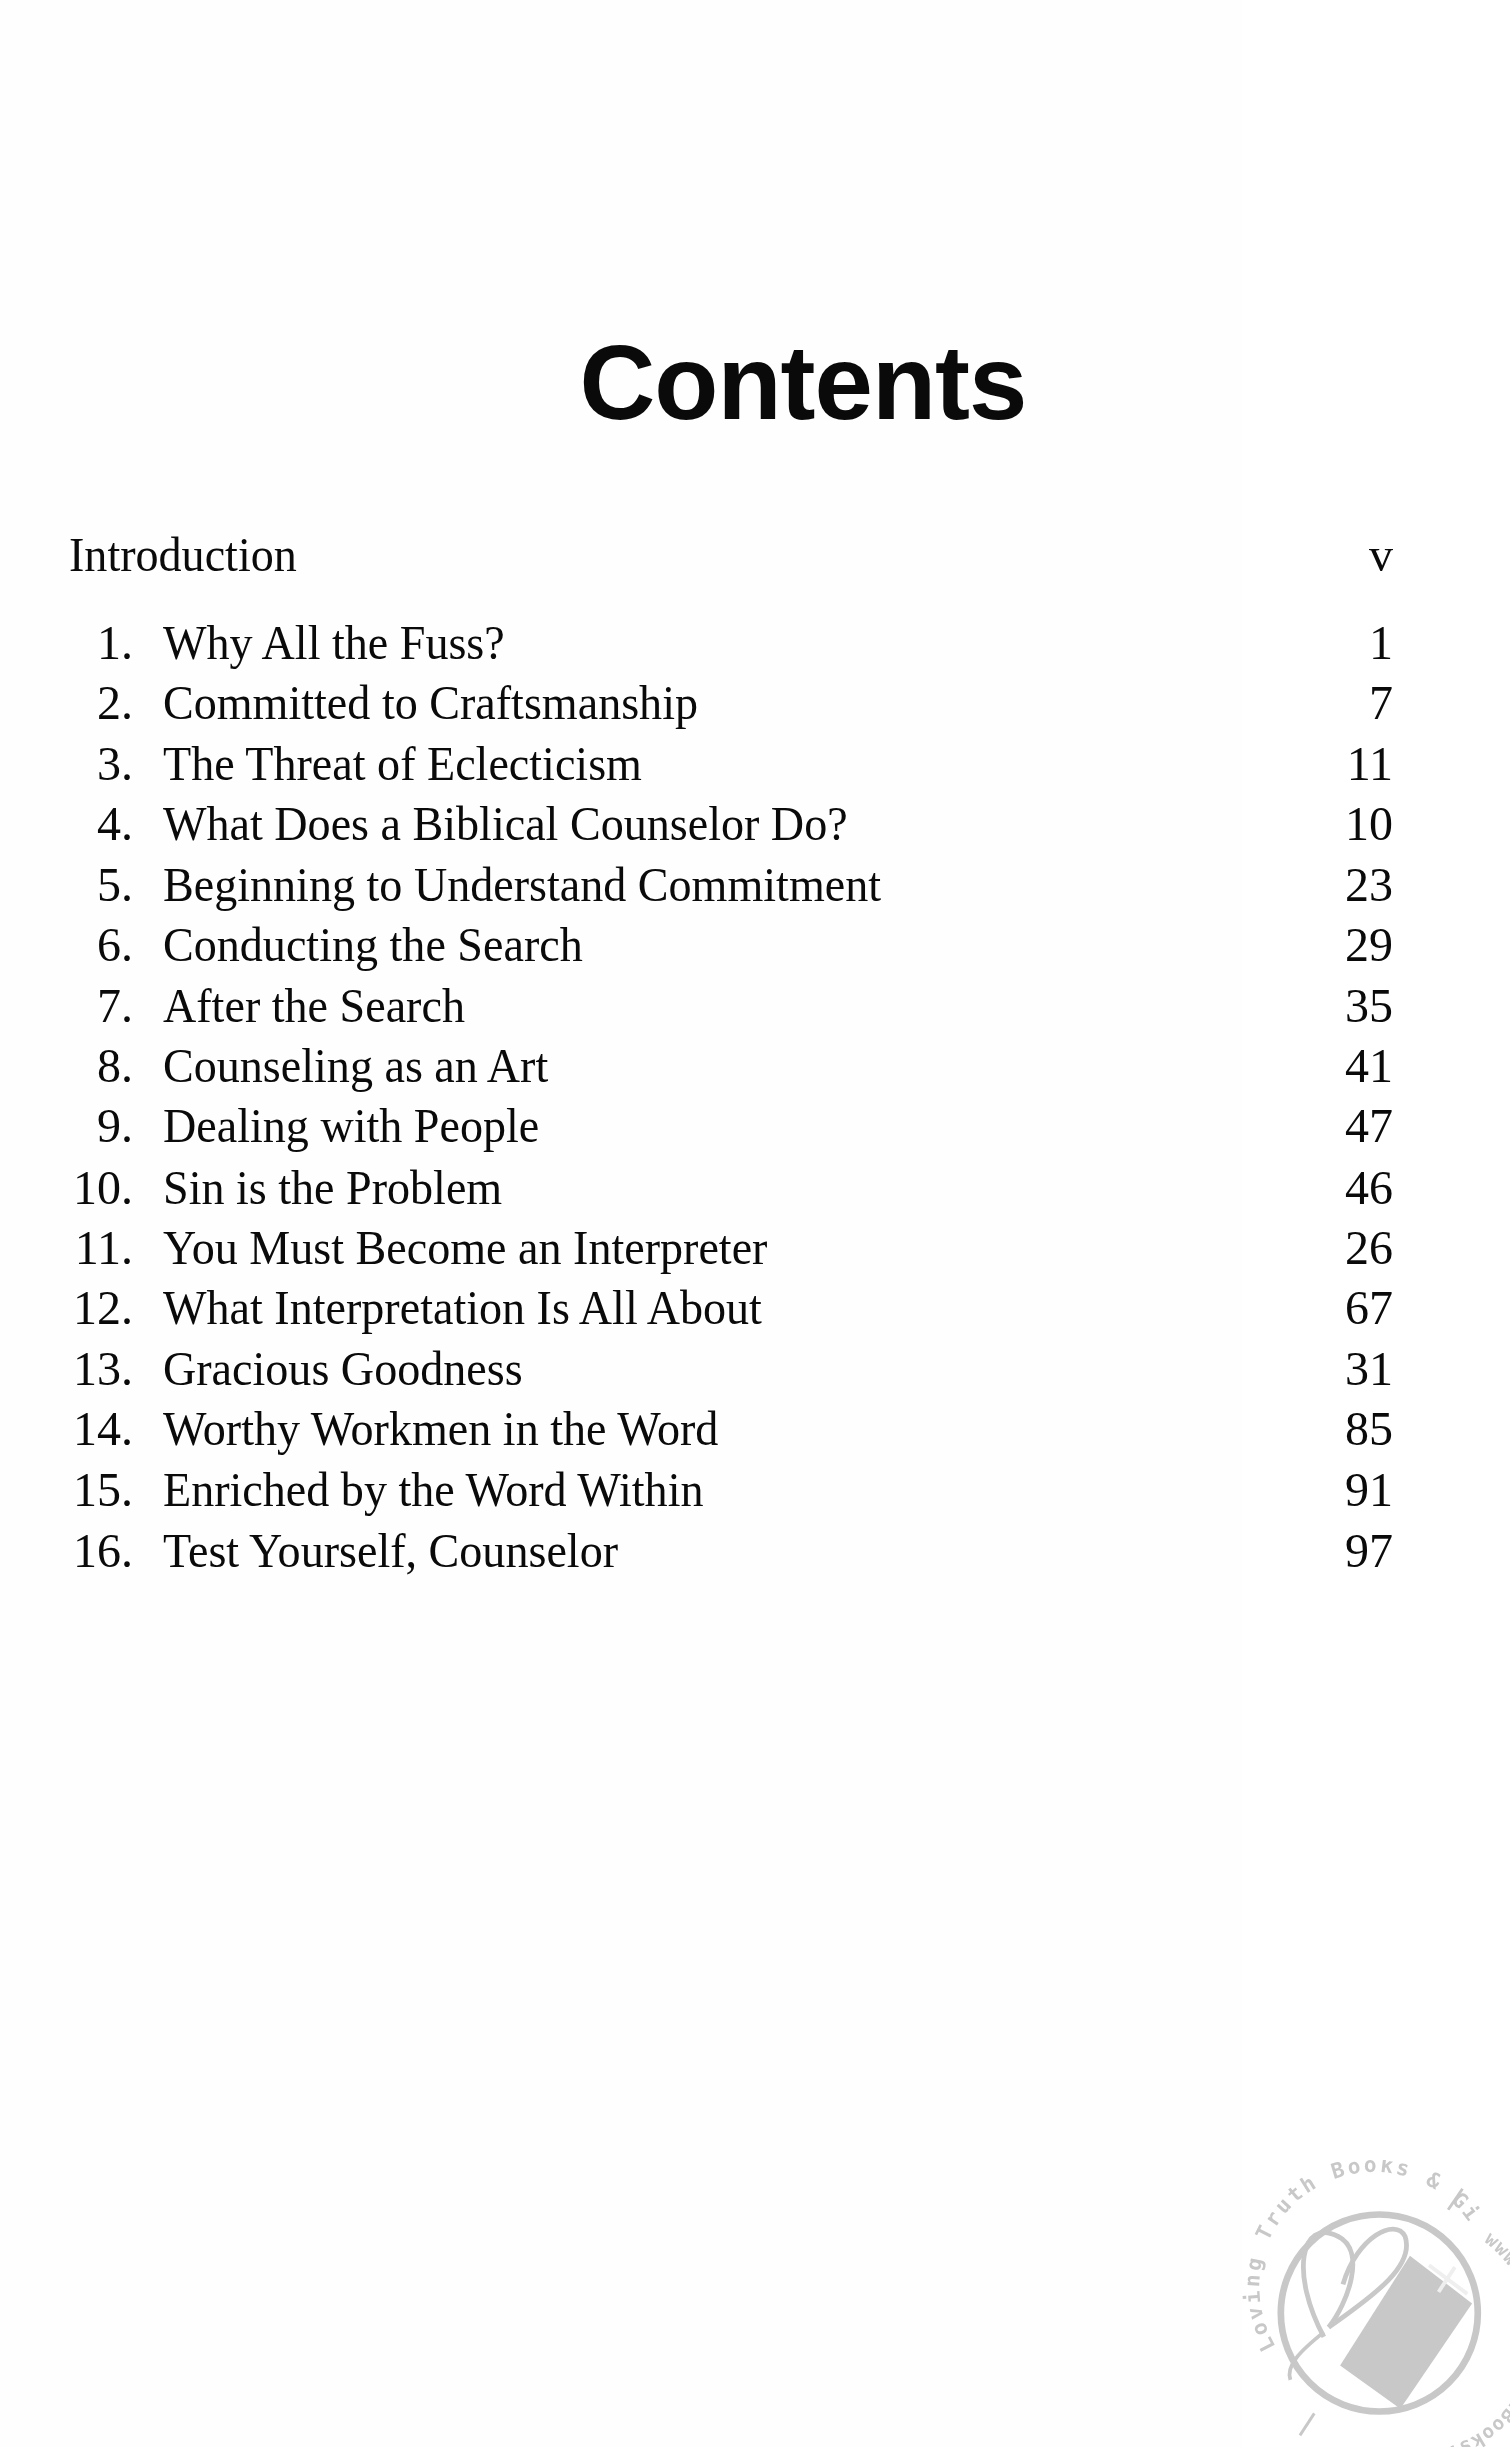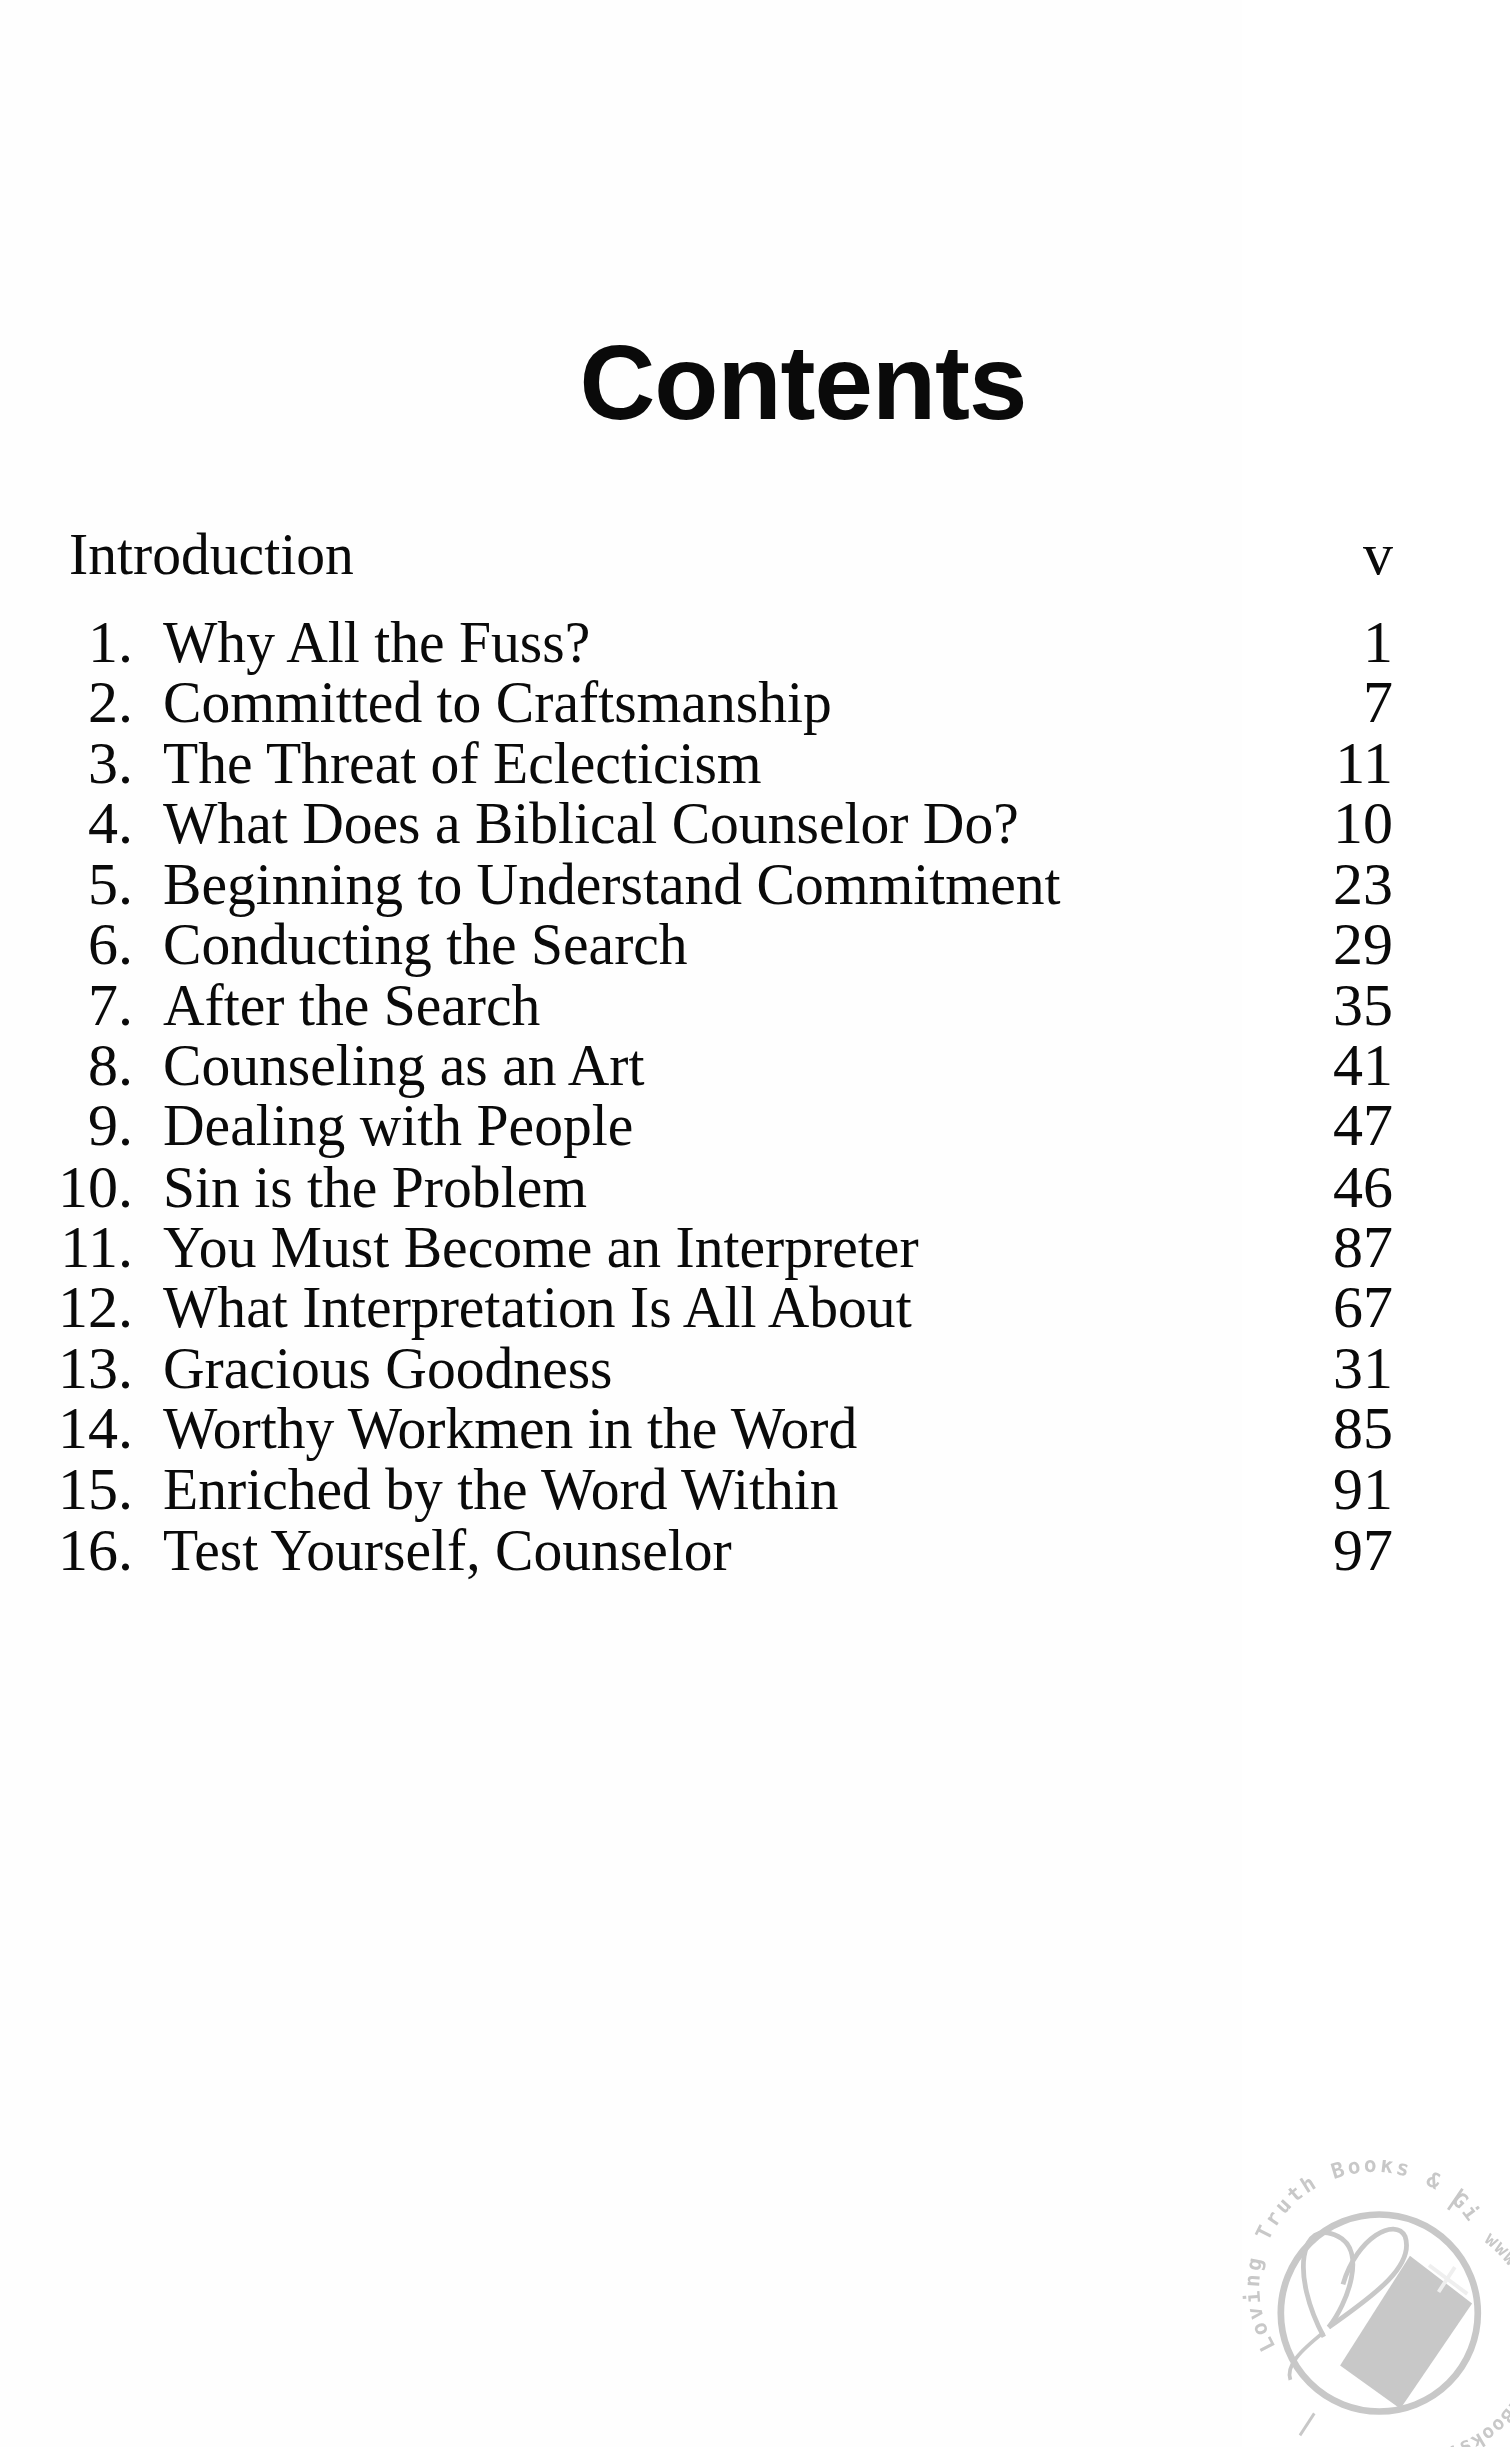--- a/index.html
+++ b/index.html
@@ -6,21 +6,21 @@
   body { width: 1510px; height: 2447px; position: relative; overflow: hidden; color: #0a0a0a; }
   .page { position: absolute; left: 0; top: 0; width: 1242px; height: 2447px; background: #fefefe; }
   .title {
     position: absolute; left: 0; width: 1510px; top: 325px; text-align: center;
     font-family: "Liberation Sans", sans-serif; font-weight: bold; font-size: 105px;
     line-height: 115px; letter-spacing: -1px; padding-left: 96px; box-sizing: border-box;
   }
   .toc { position: absolute; left: 0; top: 0; width: 1510px; }
   .row {
     position: absolute; left: 0; width: 1510px; height: 61px;
-    font-family: "Liberation Serif", serif; font-size: 60px; line-height: 61px;
+    font-family: "Liberation Serif", serif; font-size: 48px; line-height: 61px;
   }
   .row .num { position: absolute; left: 57px; width: 76px; text-align: right; }
   .row .label { position: absolute; left: 163px; white-space: nowrap; transform-origin: left center; transform: scaleX(0.96); }
   .row .label.intro { left: 69px; }
   .row .pg { position: absolute; right: 117px; text-align: right; }
   .folio {
     position: absolute; left: 0; width: 1510px; top: 2318px; text-align: center;
     font-family: "Liberation Serif", serif; font-size: 50px; line-height: 61px;
   }
   .seal { position: absolute; left: 1233px; top: 2160px; width: 306px; height: 306px; }
@@ -84,21 +84,21 @@
       <span class="pg">47</span>
     </div>
     <div class="row" style="top:1157px;">
       <span class="num">10.</span>
       <span class="label">Sin is the Problem</span>
       <span class="pg">46</span>
     </div>
     <div class="row" style="top:1217px;">
       <span class="num">11.</span>
       <span class="label">You Must Become an Interpreter</span>
-      <span class="pg">87</span>
+      <span class="pg">26</span>
     </div>
     <div class="row" style="top:1277px;">
       <span class="num">12.</span>
       <span class="label">What Interpretation Is All About</span>
       <span class="pg">67</span>
     </div>
     <div class="row" style="top:1338px;">
       <span class="num">13.</span>
       <span class="label">Gracious Goodness</span>
       <span class="pg">31</span>

